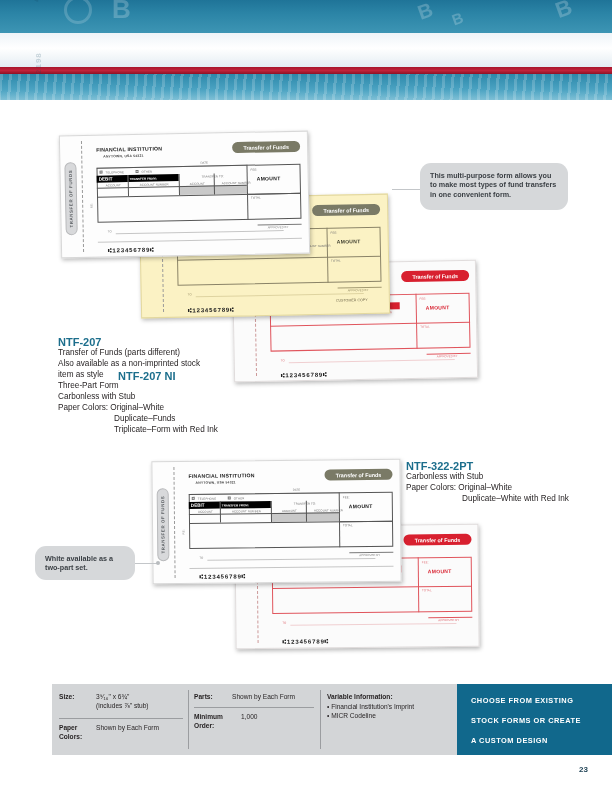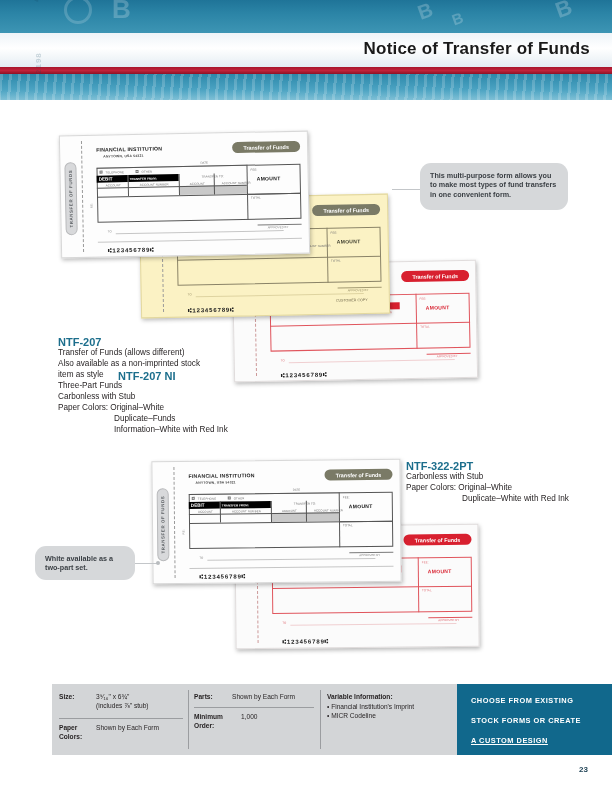--- a/index.html
+++ b/index.html
@@ -91,21 +91,20 @@
   <div class="banner-circ" style="left:64px;top:-4px;width:22px;height:22px;"></div>
   <div class="wm" style="left:112px;top:-6px;font-size:26px;">B</div>
   <div class="wm" style="left:418px;top:0px;font-size:20px;transform:rotate(-20deg);">B</div>
   <div class="wm" style="left:452px;top:10px;font-size:15px;transform:rotate(-20deg);">B</div>
   <div class="wm" style="left:556px;top:-4px;font-size:22px;transform:rotate(-20deg);">B</div>
   <div class="banner-white"></div>
   <div class="banner-red"></div>
   <div class="banner-bot"></div>
   <div class="banner-stripes"></div>
   <div class="wm rot dark" style="left:34px;top:74px;font-size:8px;letter-spacing:1px;">2198</div>
-  <div class="banner-title">Notice of Transfer of Funds</div>
 </div>
 
 <div class="leader" style="left:392px;top:189px;width:30px;"></div>
 <div class="callout" style="left:420px;top:163px;width:148px;height:47px;">
   <span>This multi-purpose form allows you to make most types of fund transfers in one convenient form.</span>
 </div>
 
 <div class="form" style="left:60px;top:133px;width:249px;height:123px;background:#fdfdfd;border:1px solid #d8d8d8;transform:rotate(-1.1deg);">
   <div class="perf" style="left:21px;"></div>
   <div class="tab" style="left:4px;top:26px;width:12px;height:73px;background:#d8d9db;border:1px solid #b9babc;color:#5d6165;">
@@ -195,29 +194,29 @@
   <div class="cell" style="left:185px;top:62px;color:#e07078;">TOTAL</div>
   <div class="rule" style="left:36px;top:60.5px;width:146px;background:#e0545c;"></div>
   <div class="tiny" style="left:46px;top:94px;color:#e07078;">TO</div>
   <div class="rule" style="left:54px;top:98px;width:166px;background:#f0cfd1;"></div>
   <div class="rule" style="left:192px;top:92px;width:44px;background:#e0545c;"></div>
   <div class="tiny" style="left:202px;top:93px;color:#e07078;">APPROVED BY</div>
   <div class="micr" style="left:46px;top:108px;">⑆123456789⑆</div>
 </div>
 
 <div class="txt blue-head" style="left:58px;top:336px;">NTF-207</div>
-<div class="txt body-txt" style="left:58px;top:348px;">Transfer of Funds (allows different)</div>
+<div class="txt body-txt" style="left:58px;top:348px;">Transfer of Funds (parts different)</div>
 <div class="txt body-txt" style="left:58px;top:359px;">Also available as a non-imprinted stock</div>
 <div class="txt body-txt" style="left:58px;top:370px;">item as style </div>
 <div class="txt blue-head" style="left:118px;top:370px;text-align:right;">NTF-207 NI</div>
-<div class="txt body-txt" style="left:58px;top:381px;">Three-Part Funds</div>
+<div class="txt body-txt" style="left:58px;top:381px;">Three-Part Form</div>
 <div class="txt body-txt" style="left:58px;top:392px;">Carbonless with Stub</div>
 <div class="txt body-txt" style="left:58px;top:403px;">Paper Colors: Original–White</div>
 <div class="txt body-txt" style="left:114px;top:414px;">Duplicate–Funds</div>
-<div class="txt body-txt" style="left:114px;top:425px;">Information–White with Red Ink</div>
+<div class="txt body-txt" style="left:114px;top:425px;">Triplicate–Form with Red Ink</div>
 
 <div class="txt blue-head" style="left:406px;top:460px;">NTF-322-2PT</div>
 <div class="txt body-txt" style="left:406px;top:472px;">Carbonless with Stub</div>
 <div class="txt body-txt" style="left:406px;top:483px;">Paper Colors: Original–White</div>
 <div class="txt body-txt" style="left:462px;top:494px;">Duplicate–White with Red Ink</div>
 
 <div class="form" style="left:152px;top:460px;width:249px;height:123px;background:#fdfdfd;border:1px solid #d8d8d8;transform:rotate(-0.6deg);">
   <div class="perf" style="left:21px;"></div>
   <div class="tab" style="left:4px;top:26px;width:12px;height:73px;background:#d8d9db;border:1px solid #b9babc;color:#5d6165;">
     <span>TRANSFER OF FUNDS</span>
@@ -313,16 +312,16 @@
 <div class="spec-cell spec-lbl" style="left:194px;top:722px;">Order:</div>
 <div class="spec-cell" style="left:241px;top:713px;">1,000</div>
 
 <div class="spec-cell spec-lbl" style="left:327px;top:693px;">Variable Information:</div>
 <div class="spec-cell" style="left:327px;top:703px;">• Financial Institution's Imprint</div>
 <div class="spec-cell" style="left:327px;top:712px;">• MICR Codeline</div>
 
 <div class="teal">
   <div style="left:14px;top:12px;">CHOOSE FROM EXISTING</div>
   <div style="left:14px;top:32px;">STOCK FORMS OR CREATE</div>
-  <div style="left:14px;top:52px;text-decoration:underline;">A CUSTOM DESIGN</div>
+  <div style="left:14px;top:52px;">A CUSTOM DESIGN</div>
 </div>
 
 <div class="pageno">23</div>
 
 </body></html>

